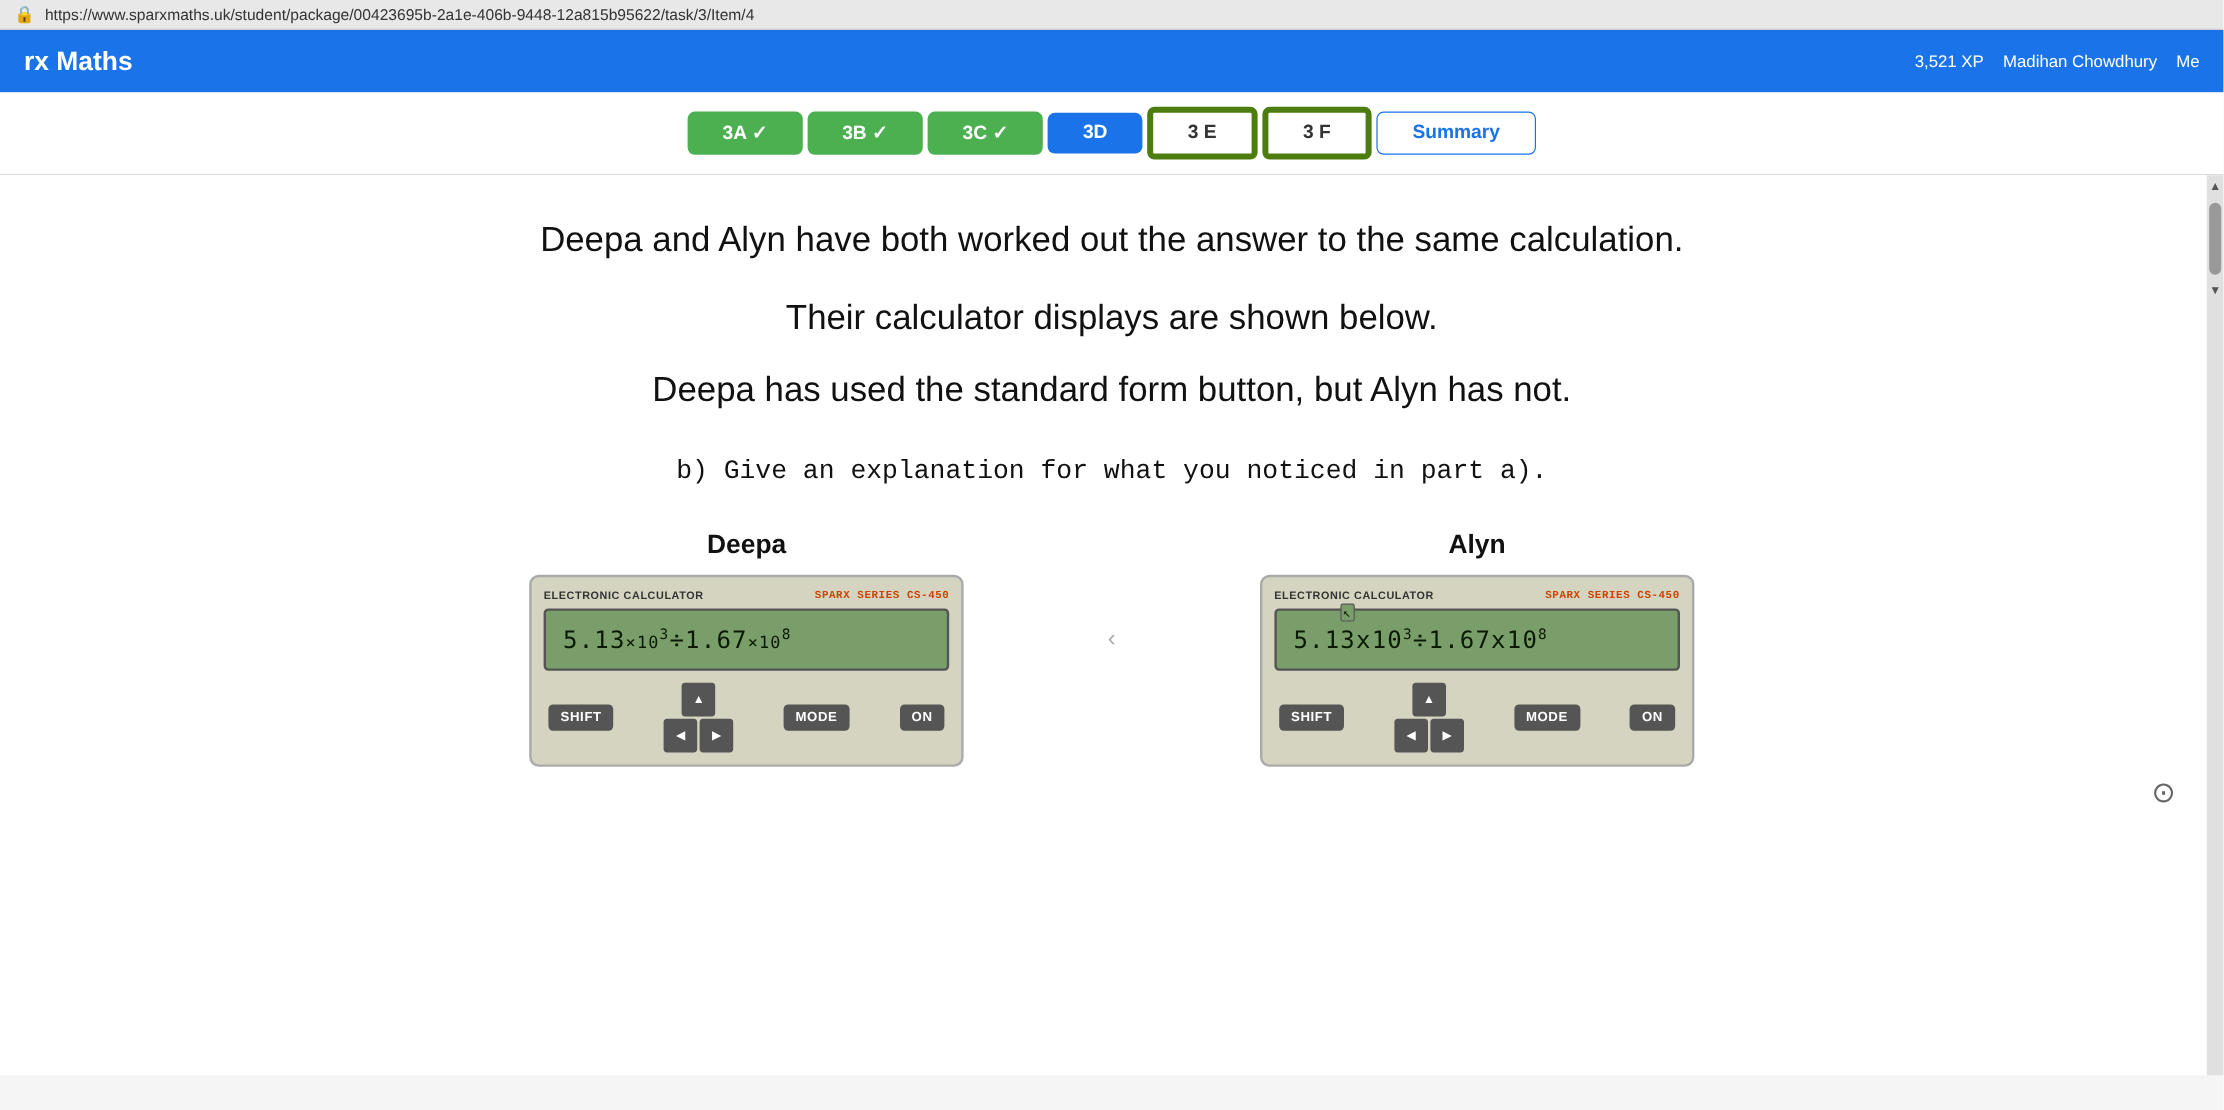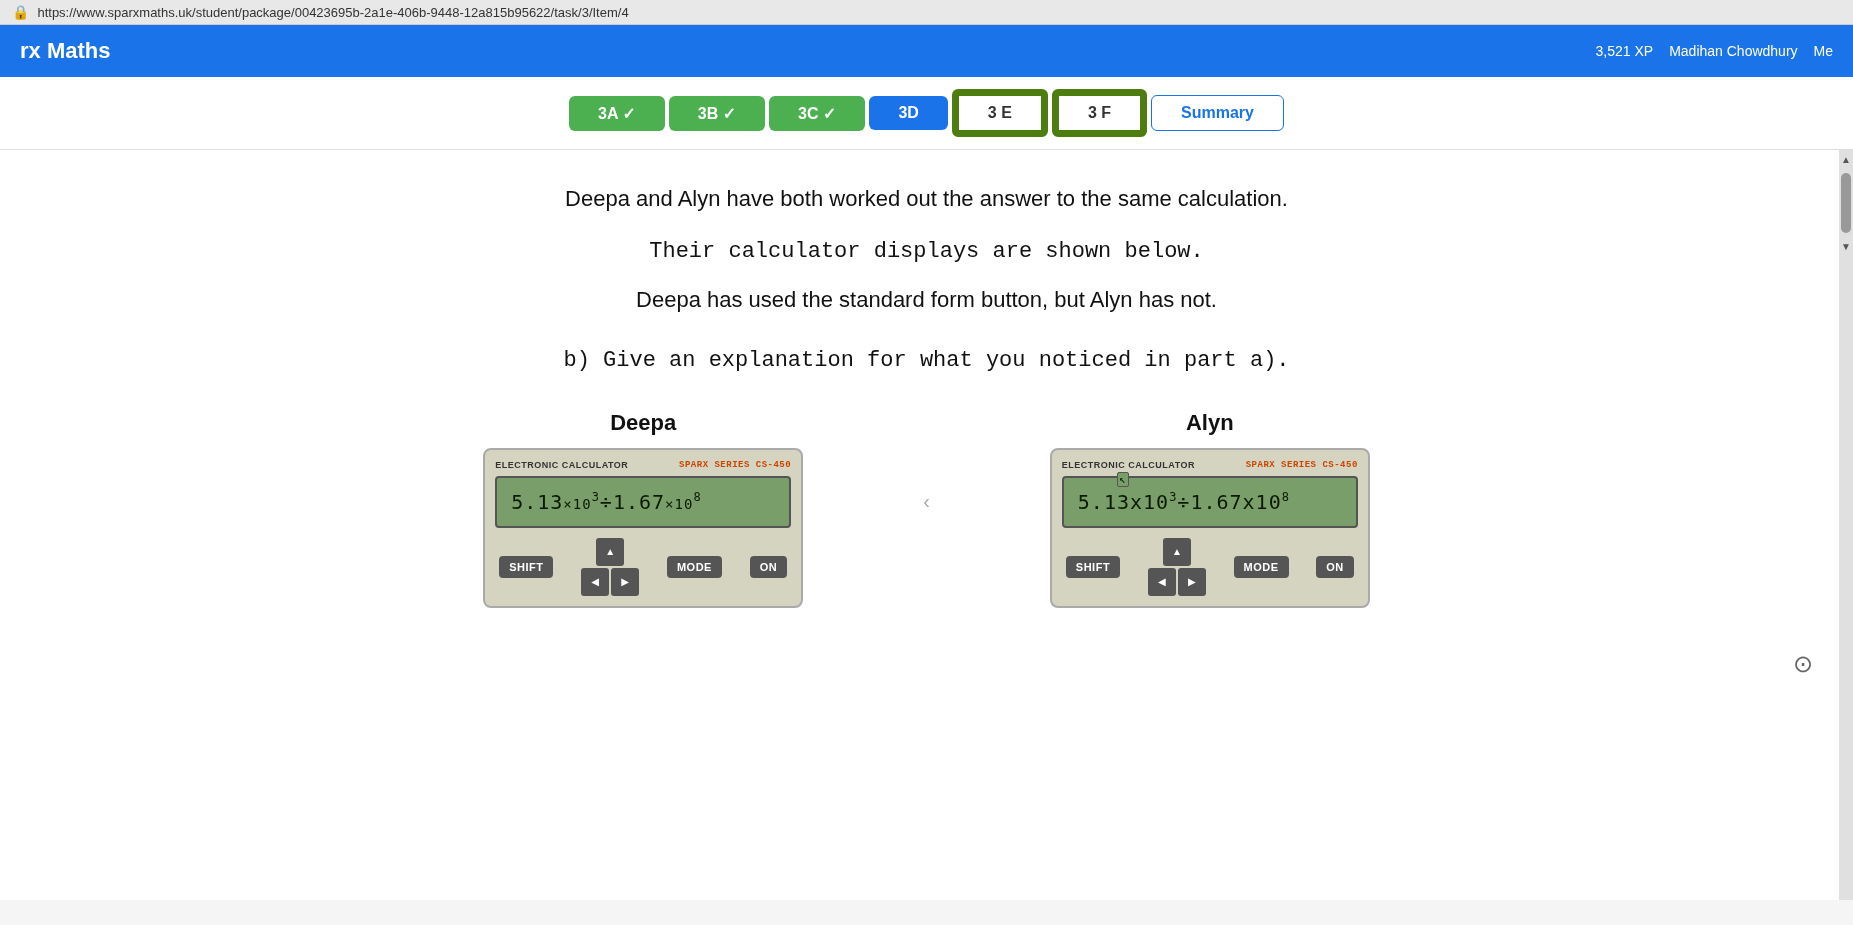--- a/index.html
+++ b/index.html
@@ -67,39 +67,39 @@
       background: #4caf50;
       color: white;
     }
     .tab-active {
       background: #1a73e8;
       color: white;
     }
     .tab-inactive {
       background: transparent;
       color: #333;
-      border: 7px solid #4d7c0f;
+      border: 5px solid #4d7c0f;
     }
     .tab-summary {
       background: transparent;
       color: #1a73e8;
       border: 1px solid #1a73e8;
     }
 
     
     .main-content {
       background: white;
       padding: 30px 60px;
       min-height: 750px;
       position: relative;
     }
 
     .question-text {
       text-align: center;
-      font-size: 22px;
+      font-size: 29px;
       line-height: 1.7;
       color: #111;
       margin-bottom: 10px;
     }
 
     .question-part {
       font-size: 22px;
       line-height: 1.7;
       color: #111;
       margin-bottom: 16px;
@@ -131,21 +131,21 @@
     .calculator-label {
       font-size: 22px;
       font-weight: bold;
       color: #111;
     }
 
     .calculator-body {
       background: #d4d4c0;
       border-radius: 8px;
       padding: 10px;
-      width: 320px;
+      width: 362px;
       border: 2px solid #aaa;
     }
 
     .calc-top-labels {
       display: flex;
       justify-content: space-between;
       margin-bottom: 6px;
     }
     .calc-brand-left {
       font-size: 9px;
@@ -300,21 +300,21 @@
   <button class="tab tab-summary">
     <span>Summary</span>
   </button>
 </div>
 
 <div class="main-content">
 
   <div style="text-align:center; margin-bottom: 16px;">
     <p class="question-text">Deepa and Alyn have both worked out the answer to the same calculation.</p>
   </div>
-  <div style="text-align:center;  font-family: Liberation Mono, monospace;">
+  <div style="text-align:center; ">
     <p class="question-text">Their calculator displays are shown below.</p>
   </div>
   <div style="text-align:center; margin-bottom: 24px;">
     <p class="question-text">Deepa has used the standard form button, but Alyn has not.</p>
   </div>
 
 
   <div style="text-align: center; margin-bottom: 30px; font-family: Liberation Mono, monospace;">
     <p class="question-part question-part-b">b) Give an explanation for what you noticed in part a).</p>
   </div>

